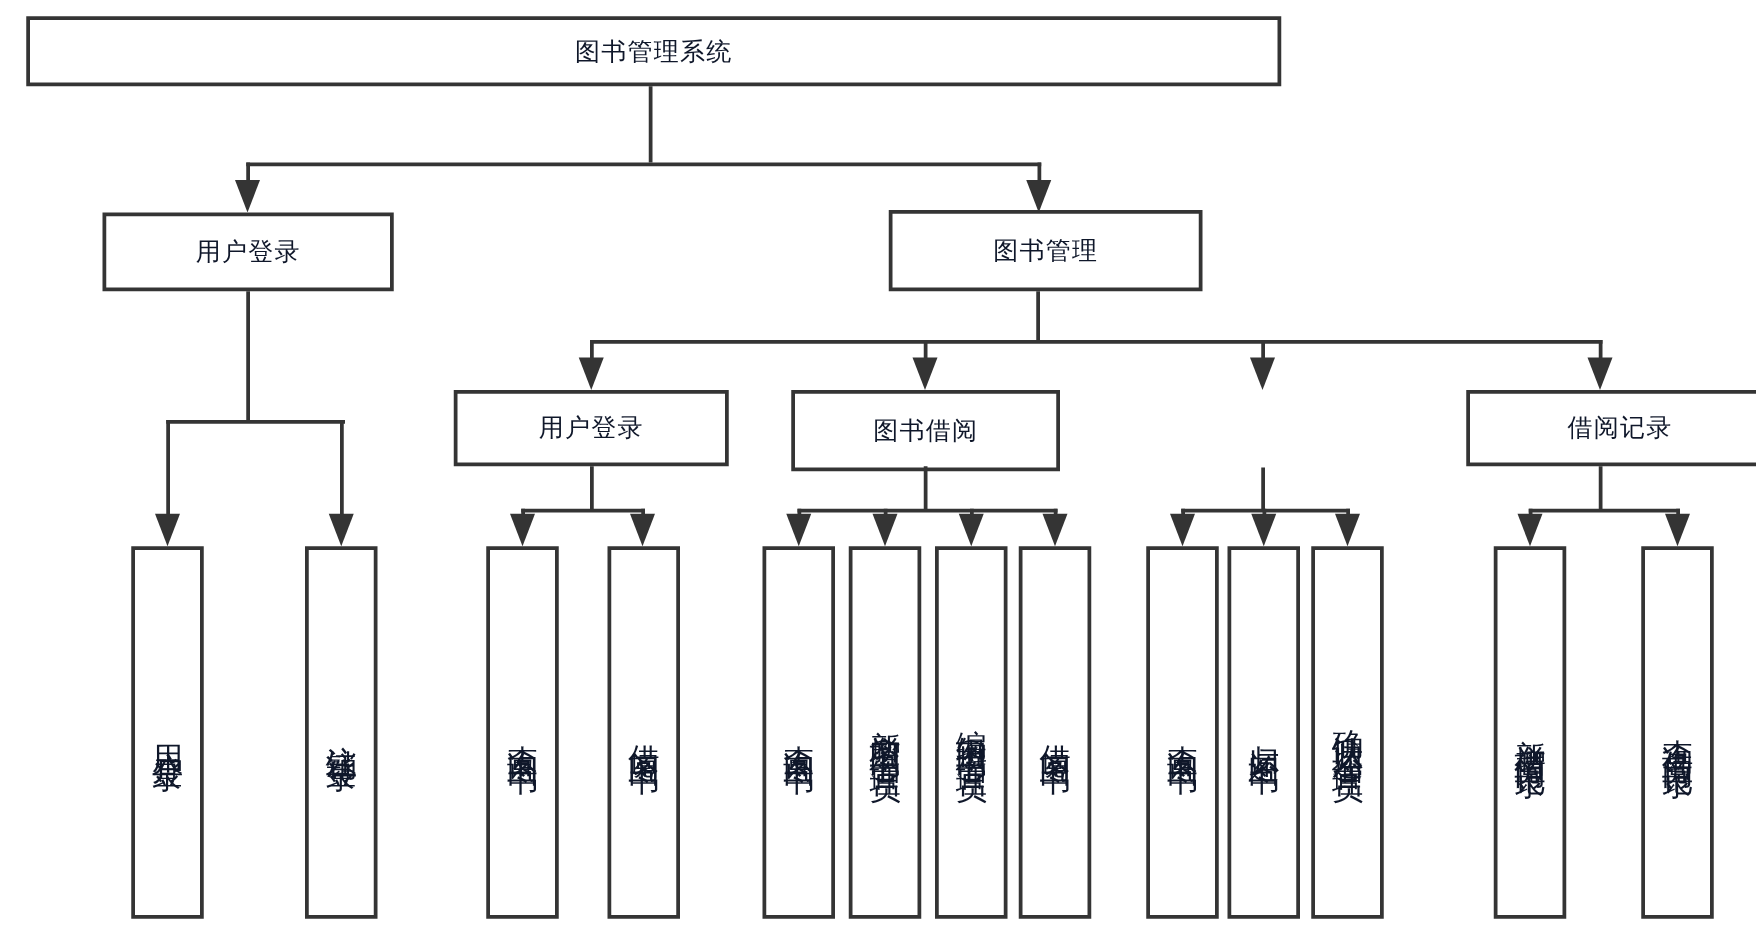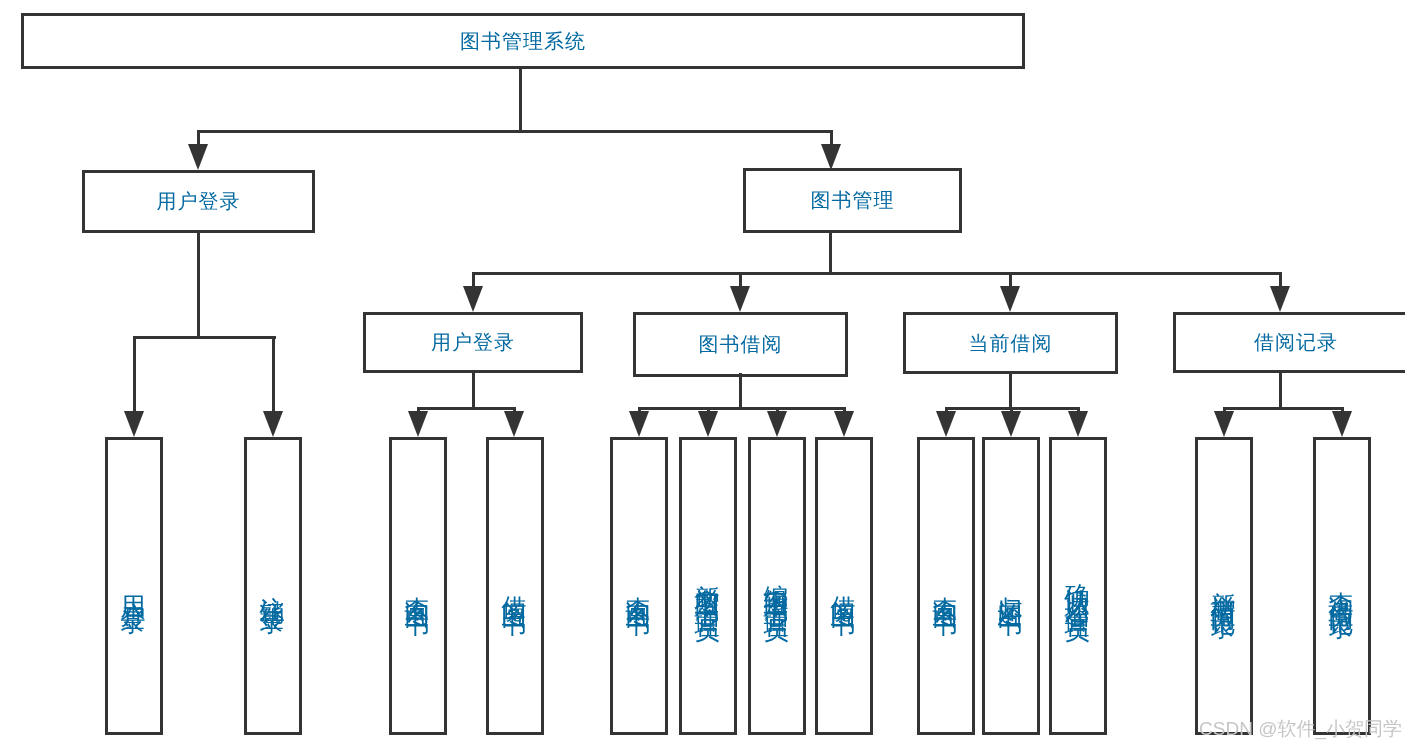--- a/index.html
+++ b/index.html
@@ -2,21 +2,21 @@
 <html><head>
 <meta charset="utf-8">
 <style>
   html,body{margin:0;padding:0;background:#ffffff;}
   .canvas{
     position:relative;width:1405px;height:747px;background:#ffffff;overflow:hidden;
     font-family:"Liberation Sans","DejaVu Sans",sans-serif;
   }
   .box{
     position:absolute;box-sizing:border-box;background:#ffffff;
-    border:3px solid #343434;color:#0369a1;
+    border:3px solid #343434;color:#0f172a;
     display:flex;align-items:center;justify-content:center;
   }
   .box.h span{font-size:20px;letter-spacing:1px;white-space:nowrap;}
   .box.v span{
     writing-mode:vertical-rl;text-orientation:mixed;
     font-size:25px;letter-spacing:5px;white-space:nowrap;
   }
   .vline{position:absolute;width:3px;background:#343434;}
   .hline{position:absolute;height:3px;background:#343434;}
   .head{
@@ -41,21 +41,21 @@
   <div class="vline" style="left:519px;top:69px;height:61px;"></div>
   <div class="hline" style="left:197px;top:130px;width:636px;"></div>
   <div class="vline" style="left:197px;top:130px;height:16px;"></div>
   <div class="head" style="left:188px;top:144px;"></div>
   <div class="vline" style="left:830px;top:130px;height:16px;"></div>
   <div class="head" style="left:821px;top:144px;"></div>
 
   <div class="box h" style="left:82px;top:170px;width:233px;height:63px;">
     <span>用户登录</span>
   </div>
-  <div class="box h" style="left:743px;top:168px;width:219px;height:65px;text-align:center;">
+  <div class="box h" style="left:711px;top:168px;width:251px;height:65px;text-align:center;">
     <span>图书管理</span>
   </div>
 
   <div class="vline" style="left:197px;top:233px;height:103px;"></div>
   <div class="hline" style="left:133px;top:336px;width:143px;"></div>
   <div class="vline" style="left:133px;top:336px;height:76px;"></div>
   <div class="head" style="left:124px;top:411px;"></div>
   <div class="vline" style="left:272px;top:336px;height:76px;"></div>
   <div class="head" style="left:263px;top:411px;"></div>
 
@@ -68,23 +68,20 @@
   <div class="vline" style="left:1009px;top:272px;height:15px;"></div>
   <div class="head" style="left:1000px;top:286px;"></div>
   <div class="vline" style="left:1279px;top:272px;height:15px;"></div>
   <div class="head" style="left:1270px;top:286px;"></div>
 
   <div class="box h" style="left:363px;top:312px;width:220px;height:61px;">
     <span>用户登录</span>
   </div>
   <div class="box h" style="left:633px;top:312px;width:215px;height:65px;">
     <span>图书借阅</span>
-  </div>
-  <div class="box h" style="left:903px;top:312px;width:215px;height:62px;">
-    <span>当前借阅</span>
   </div>
   <div class="box h" style="left:1173px;top:312px;width:246px;height:61px;">
     <span>借阅记录</span>
   </div>
 
   <div class="vline" style="left:472px;top:373px;height:35px;"></div>
   <div class="hline" style="left:417px;top:407px;width:99px;"></div>
   <div class="vline" style="left:417px;top:407px;height:7px;"></div>
   <div class="head" style="left:408px;top:411px;"></div>
   <div class="vline" style="left:513px;top:407px;height:7px;"></div>
@@ -154,15 +151,14 @@
     <span>确认归还（管理员）</span>
   </div>
 
   <div class="box v" style="left:1195px;top:437px;width:58px;height:298px;">
     <span>新增借阅记录</span>
   </div>
   <div class="box v" style="left:1313px;top:437px;width:58px;height:298px;">
     <span>查询借阅记录</span>
   </div>
 
-  <div class="watermark">CSDN @软件_小贺同学</div>
 
 </div>
 
 </body></html>

